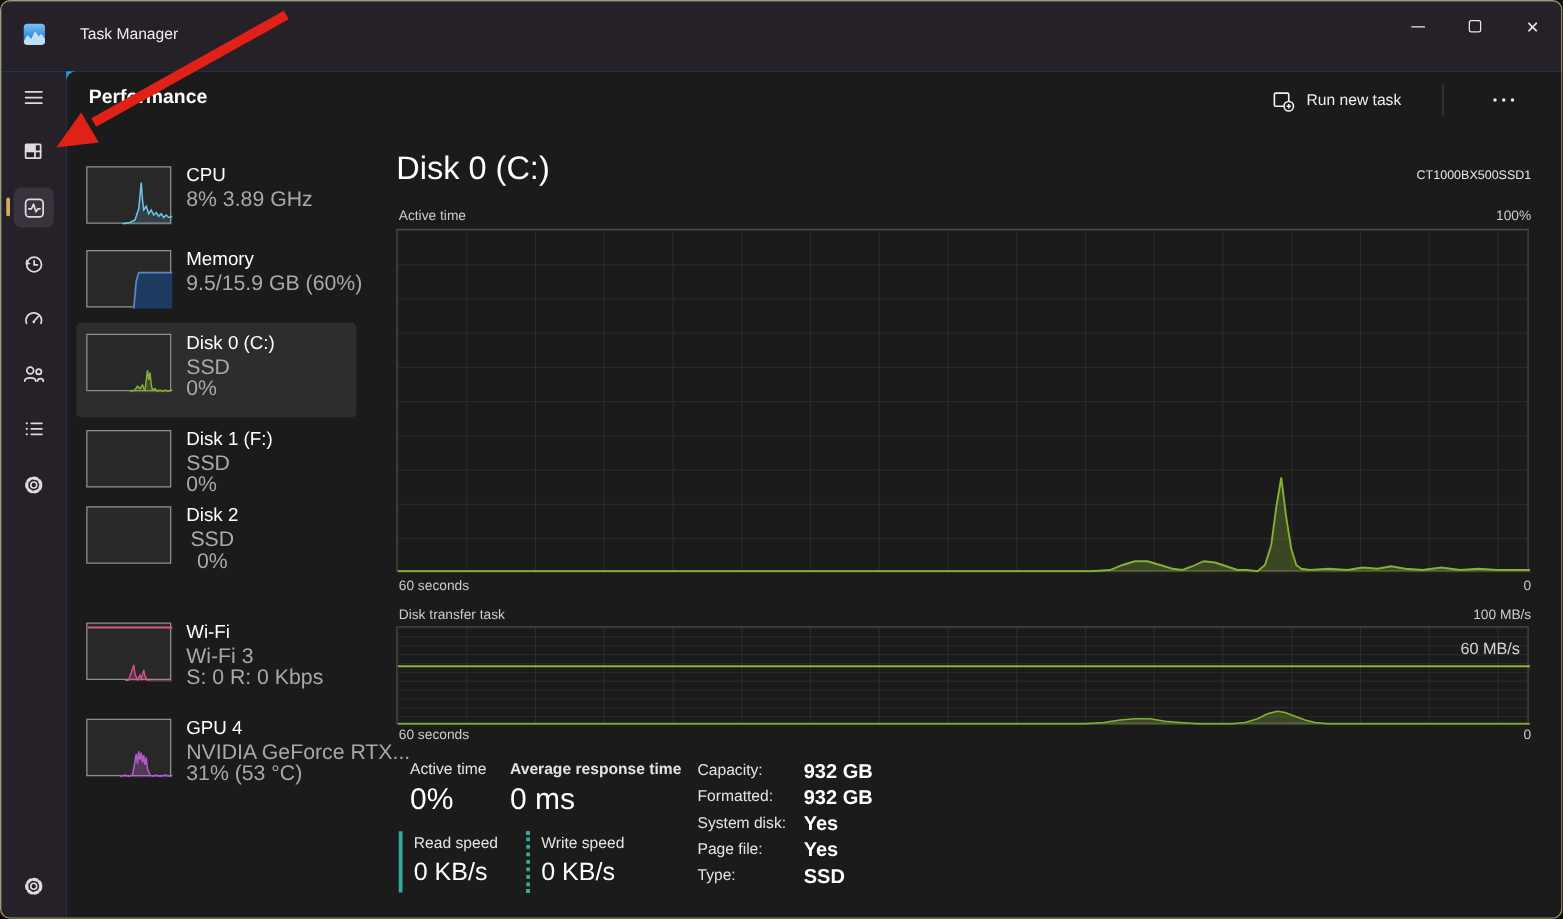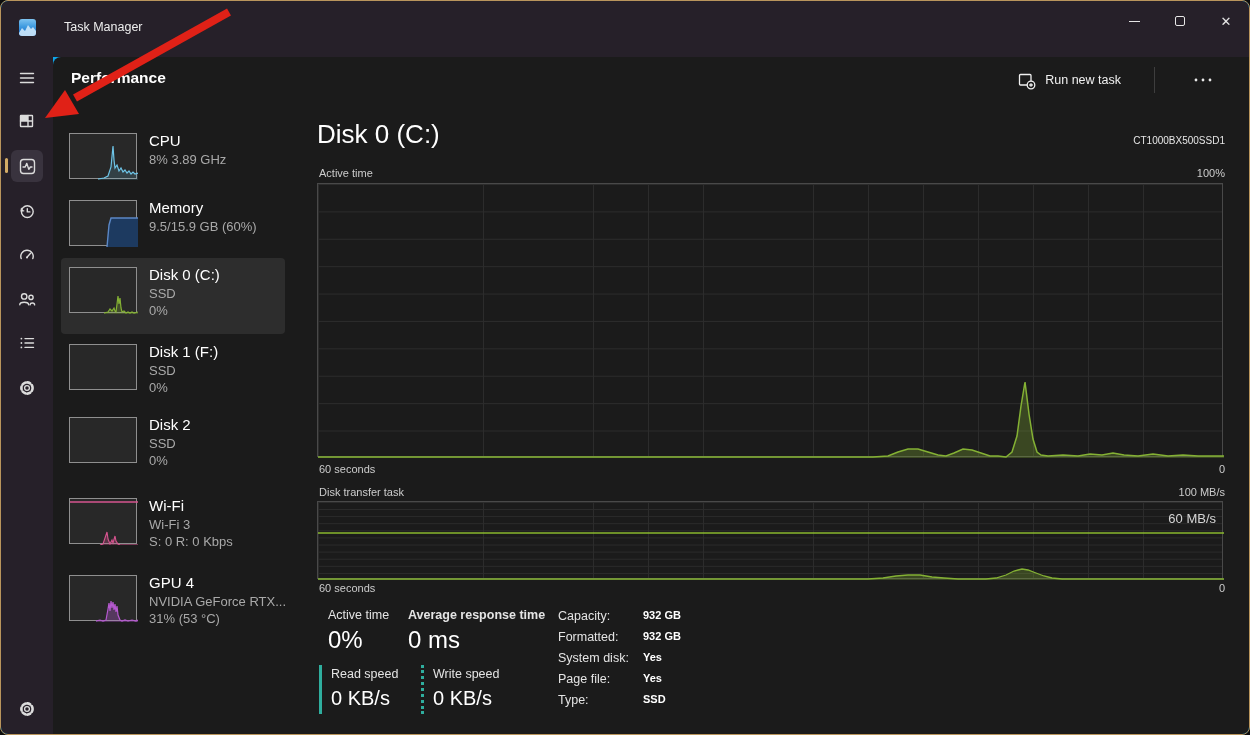--- a/index.html
+++ b/index.html
@@ -34,42 +34,42 @@
   .more-btn { position:absolute; right:28px; top:8px; width:40px; height:30px; display:flex; align-items:center; justify-content:center; color:#eaeaea; font-size:11px; letter-spacing:2px; }
 
   
   .perf-list { position:absolute; left:8px; top:44px; width:240px; }
   .perf-row { position:absolute; left:0; width:224px; border-radius:4px; }
   .perf-row.selected { background:#2d2d2d; }
   .mini-chart { position:absolute; left:8px; top:9px; width:68px; height:46px; background:#282828; border:1px solid #8f8f8f; }
   .mini-chart svg { position:absolute; left:0; top:0; }
   .perf-texts { position:absolute; left:88px; top:7px; }
   .perf-name { font-size:15px; color:#ffffff; line-height:20px; white-space:nowrap; }
-  .perf-sub { font-size:13px; color:#a9a9a9; line-height:17px; white-space:nowrap; }
+  .perf-sub { font-size:17px; color:#a9a9a9; line-height:17px; white-space:nowrap; }
 
   
   .chart-title { position:absolute; left:264px; top:62px; font-size:26px; font-weight:400; color:#ffffff; }
   .chart-device { position:absolute; right:26px; top:78px; font-size:10px; color:#e6e6e6; }
   .axis-label { position:absolute; font-size:11px; color:#cccccc; }
   .chart-box { position:absolute; left:264px; width:906px; background:#1b1b1b; border:1px solid #494949;
     background-image: linear-gradient(to right, #2c2c2c 1px, transparent 1px),
                       linear-gradient(to bottom, #2c2c2c 1px, transparent 1px); }
   .chart1 { top:126px; height:274px; background-size:55px 27.4px; }
   .chart2 { top:444px; height:78px; background-size:55px 7.1px; }
   .chart-box svg { position:absolute; left:0; top:0; }
   .ref-label { position:absolute; right:6px; top:9px; font-size:13px; color:#d6d6d6; }
 
   
   .stat-label { position:absolute; font-size:12.5px; color:#e4e4e4; white-space:nowrap; }
   .stat-value-big { position:absolute; font-size:24px; font-weight:300; color:#ffffff; white-space:nowrap; }
   .stat-value-mid { position:absolute; font-size:20px; font-weight:400; color:#ffffff; white-space:nowrap; }
   .speed-bar-solid { position:absolute; width:3px; height:49px; background:#2fae9e; }
   .speed-bar-dotted { position:absolute; width:0; height:49px; border-left:3px dotted #2fae9e; }
   .detail-label { position:absolute; font-size:12.5px; color:#e4e4e4; }
-  .detail-value { position:absolute; font-size:11px; font-weight:700; color:#ffffff; }
+  .detail-value { position:absolute; font-size:16px; font-weight:700; color:#ffffff; }
 
   
   .anno-arrow { position:absolute; left:0; top:0; z-index:60; pointer-events:none; }
 </style>
 </head>
 <body>
 
 <div class="window">
 
   <div class="titlebar">
@@ -222,21 +222,21 @@
 
       <div class="perf-row" style="top:234px; height:76px;">
         <div class="mini-chart"></div>
         <div class="perf-texts">
           <div class="perf-name">Disk 1 (F:)</div>
           <div class="perf-sub">SSD</div>
           <div class="perf-sub">0%</div>
         </div>
       </div>
 
-      <div class="perf-row" style="top:307px; height:76px;">
+      <div class="perf-row" style="top:295px; height:76px;text-align:center;">
         <div class="mini-chart"></div>
         <div class="perf-texts">
           <div class="perf-name">Disk 2</div>
           <div class="perf-sub">SSD</div>
           <div class="perf-sub">0%</div>
         </div>
       </div>
 
       <div class="perf-row" style="top:388px; height:76px;">
         <div class="mini-chart">

